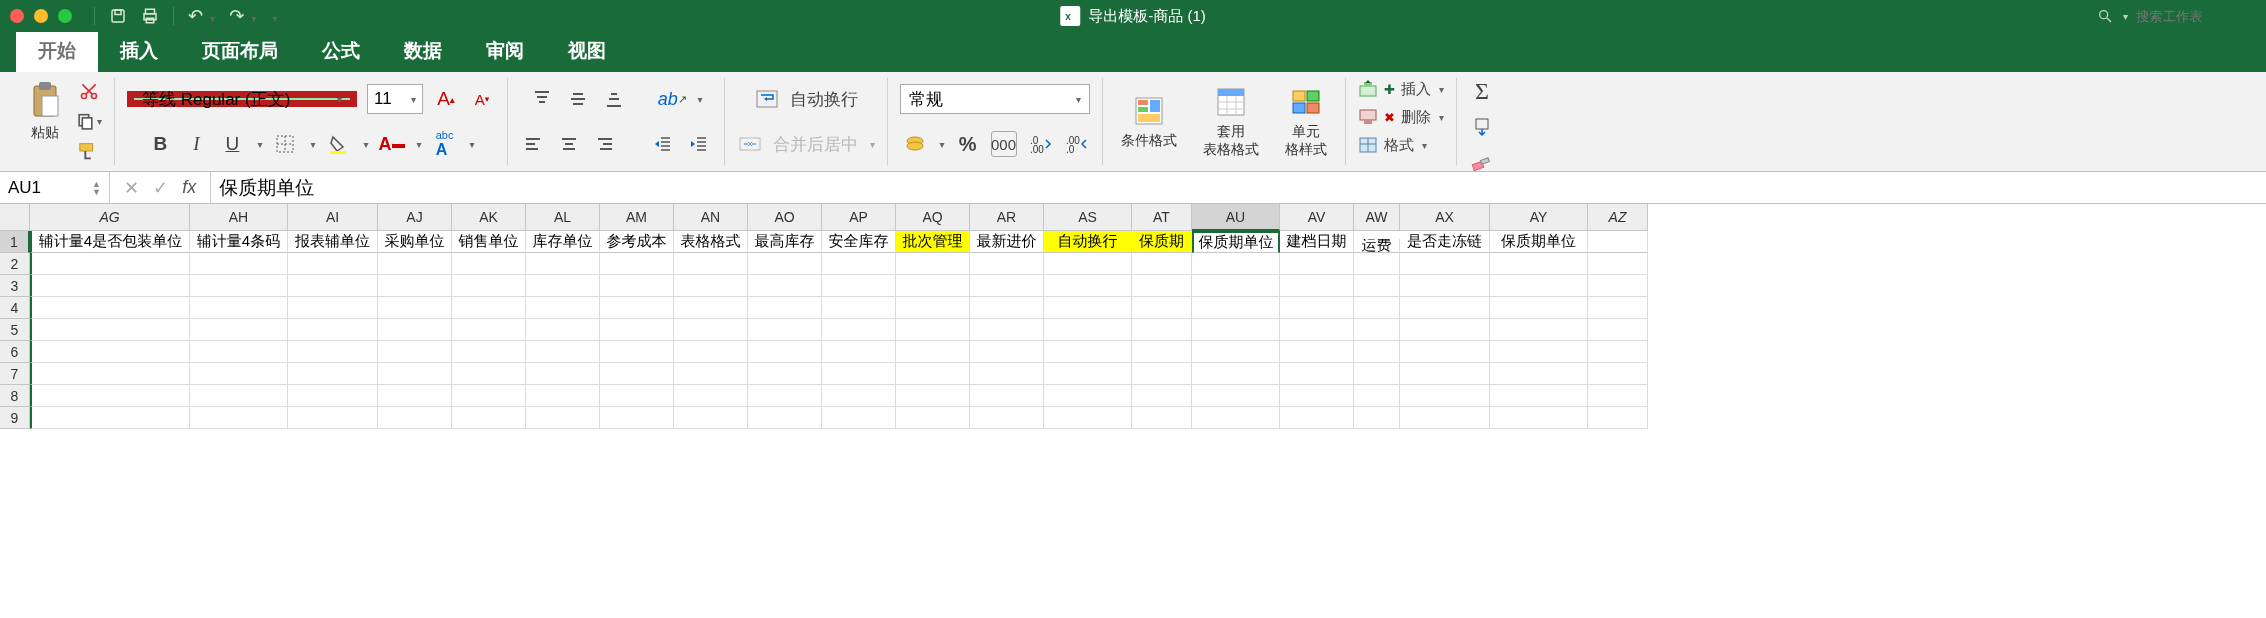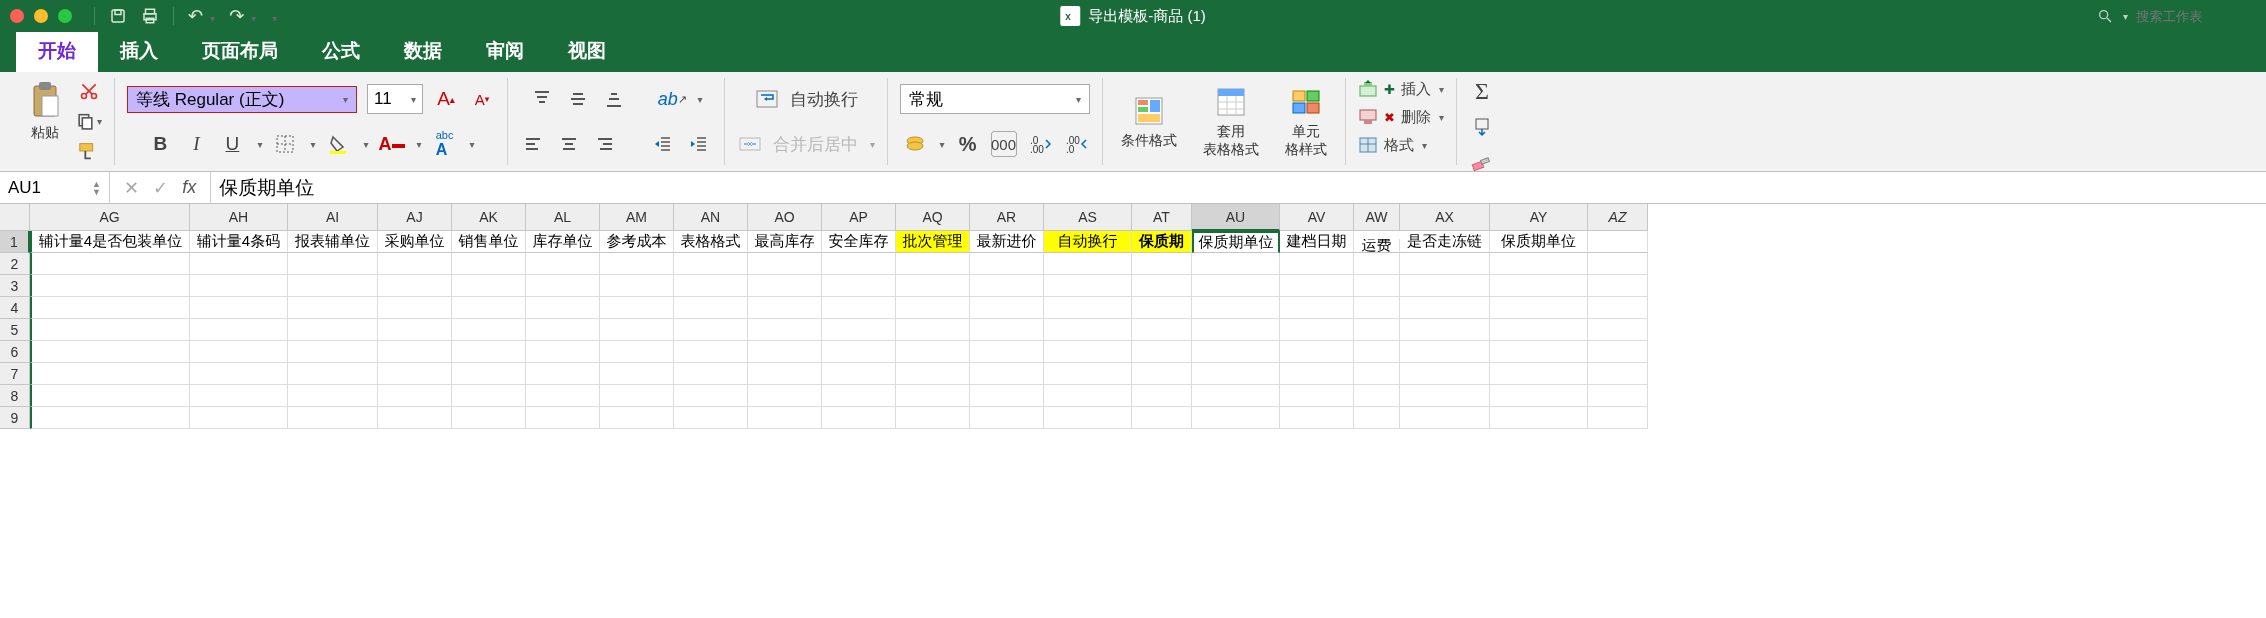--- a/index.html
+++ b/index.html
@@ -14,33 +14,33 @@
 .qat-item{ color:#d9ead3; font-size:18px;}
 .sep{width:1px;height:18px;background:#3d8a5a;}
 .title-center{ position:absolute; left:50%; transform:translateX(-50%); display:flex; align-items:center; gap:8px;}
 .doc-icon{ width:20px;height:20px; background:#fff; border-radius:2px; display:flex;align-items:center;justify-content:center; color:#1a6b3a; font-size:12px; font-weight:bold;}
 .search-right{ margin-left:auto; display:flex; align-items:center; gap:8px; color:#b7d5c0; font-size:15px;}
 .search-right input{ background:transparent; border:none; color:#ccc; width:120px; outline:none;}
 
 
 .tabs-row{ height:40px; background:#1a6b3a; display:flex; align-items:flex-end; padding-left:16px; gap:0;}
 .tab{ padding:8px 22px; color:#fff; font-size:19px; font-weight:bold; cursor:pointer;}
-.tab.active{ background:#fff; color:#6d28d9; border-radius:3px 3px 0 0;}
+.tab.active{ background:#fff; color:#737373; border-radius:3px 3px 0 0;}
 
 
 .ribbon{ height:100px; background:#f2f2f2; border-bottom:1px solid #bfbfbf; display:flex; align-items:stretch; padding:6px 10px;}
 .group{ display:flex; flex-direction:column; align-items:center; padding:0 12px; border-right:1px solid #d0d0d0; justify-content:space-between;}
 .group:last-child{border-right:none;}
 .group-row{ display:flex; align-items:center; gap:10px; height:42px;}
 .big-btn{ display:flex; flex-direction:column; align-items:center; gap:4px; cursor:pointer; padding:2px 6px;}
 .big-btn .ic{ font-size:28px;}
 .big-btn span.lbl{font-size:14px;color:#333;}
 .sm-btn{ width:26px; height:26px; display:flex;align-items:center;justify-content:center; cursor:pointer; color:#444; font-size:17px; border-radius:3px;}
 .dd{ font-size:10px; color:#666; margin-left:2px;}
-.font-sel{ height:27px; border:1px solid #b91c1c; background:#c4b5fd; padding:0 8px; display:flex; align-items:center; gap:6px; font-size:17px; min-width:230px;}
+.font-sel{ height:16px; border:7px solid #b91c1c; background:#86efac; padding:0 8px; display:flex; align-items:center; gap:6px; font-size:17px; min-width:230px;}
 .size-sel{ height:30px; border:1px solid #aaa; background:#fff; padding:0 6px; display:flex; align-items:center; gap:4px; font-size:17px; width:56px;}
 .fmt-sel{ height:30px; border:1px solid #aaa; background:#fff; padding:0 8px; display:flex; align-items:center; gap:6px; font-size:17px; min-width:190px;}
 .pastecol{display:flex;flex-direction:column;gap:4px;}
 .ribbon-btn-col{display:flex;flex-direction:column;gap:2px;align-items:flex-start;}
 .ribbon-btn-col .row{display:flex;align-items:center;gap:6px;font-size:15px;color:#444;cursor:pointer;}
 
 
 .fbar{ height:32px; border-bottom:1px solid #bfbfbf; display:flex; align-items:center; background:#fff;}
 .namebox{ width:110px; padding:0 8px; font-size:17px; display:flex; align-items:center; border-right:1px solid #ccc; height:100%;}
 .namebox input{border:none;outline:none;width:60px;font-size:17px;}
@@ -453,21 +453,21 @@
     <span style="font-style:italic;color:#555">fx</span>
   </div>
   <div style="width:1px;height:100%;background:#ccc"></div>
   <div class="fx-input"><span>保质期单位</span></div>
 </div>
 
 <div class="grid-wrap">
   <div class="grid-top">
     <div class="corner"></div>
     <div class="col-headers" id="col-headers">
-        <div class="ch" style="width: 160px;">AG</div>
+        <div class="ch" style="width: 160px; font-style: italic;">AG</div>
         <div class="ch" style="width: 98px;">AH</div>
         <div class="ch" style="width: 90px;">AI</div>
         <div class="ch" style="width: 74px;">AJ</div>
         <div class="ch" style="width: 74px;">AK</div>
         <div class="ch" style="width: 74px;">AL</div>
         <div class="ch" style="width: 74px;">AM</div>
         <div class="ch" style="width: 74px;">AN</div>
         <div class="ch" style="width: 74px;">AO</div>
         <div class="ch" style="width: 74px;">AP</div>
         <div class="ch" style="width: 74px;">AQ</div>
@@ -502,21 +502,21 @@
           <div class="cell" style="width: 74px;">采购单位</div>
           <div class="cell" style="width: 74px;">销售单位</div>
           <div class="cell" style="width: 74px;">库存单位</div>
           <div class="cell" style="width: 74px;">参考成本</div>
           <div class="cell" style="width: 74px;">表格格式</div>
           <div class="cell" style="width: 74px;">最高库存</div>
           <div class="cell" style="width: 74px;">安全库存</div>
           <div class="cell hl" style="width: 74px;">批次管理</div>
           <div class="cell" style="width: 74px;">最新进价</div>
           <div class="cell hl" style="width: 88px;">自动换行</div>
-          <div class="cell hl" style="width: 60px; font-weight: bold;">保质期</div>
+          <div class="cell hl" style="width: 60px;">保质期</div>
           <div class="cell sel" style="width: 88px;">保质期单位</div>
           <div class="cell" style="width: 74px;">建档日期</div>
           <div class="cell" style="width: 46px; margin-top: 8px;">运费</div>
           <div class="cell" style="width: 90px;">是否走冻链</div>
           <div class="cell" style="width: 98px;">保质期单位</div>
           <div class="cell" style="width: 60px;"></div>
         </div>
         <div class="row">
           <div class="cell first-col-edge" style="width: 160px;"></div>
           <div class="cell" style="width: 98px;"></div>

